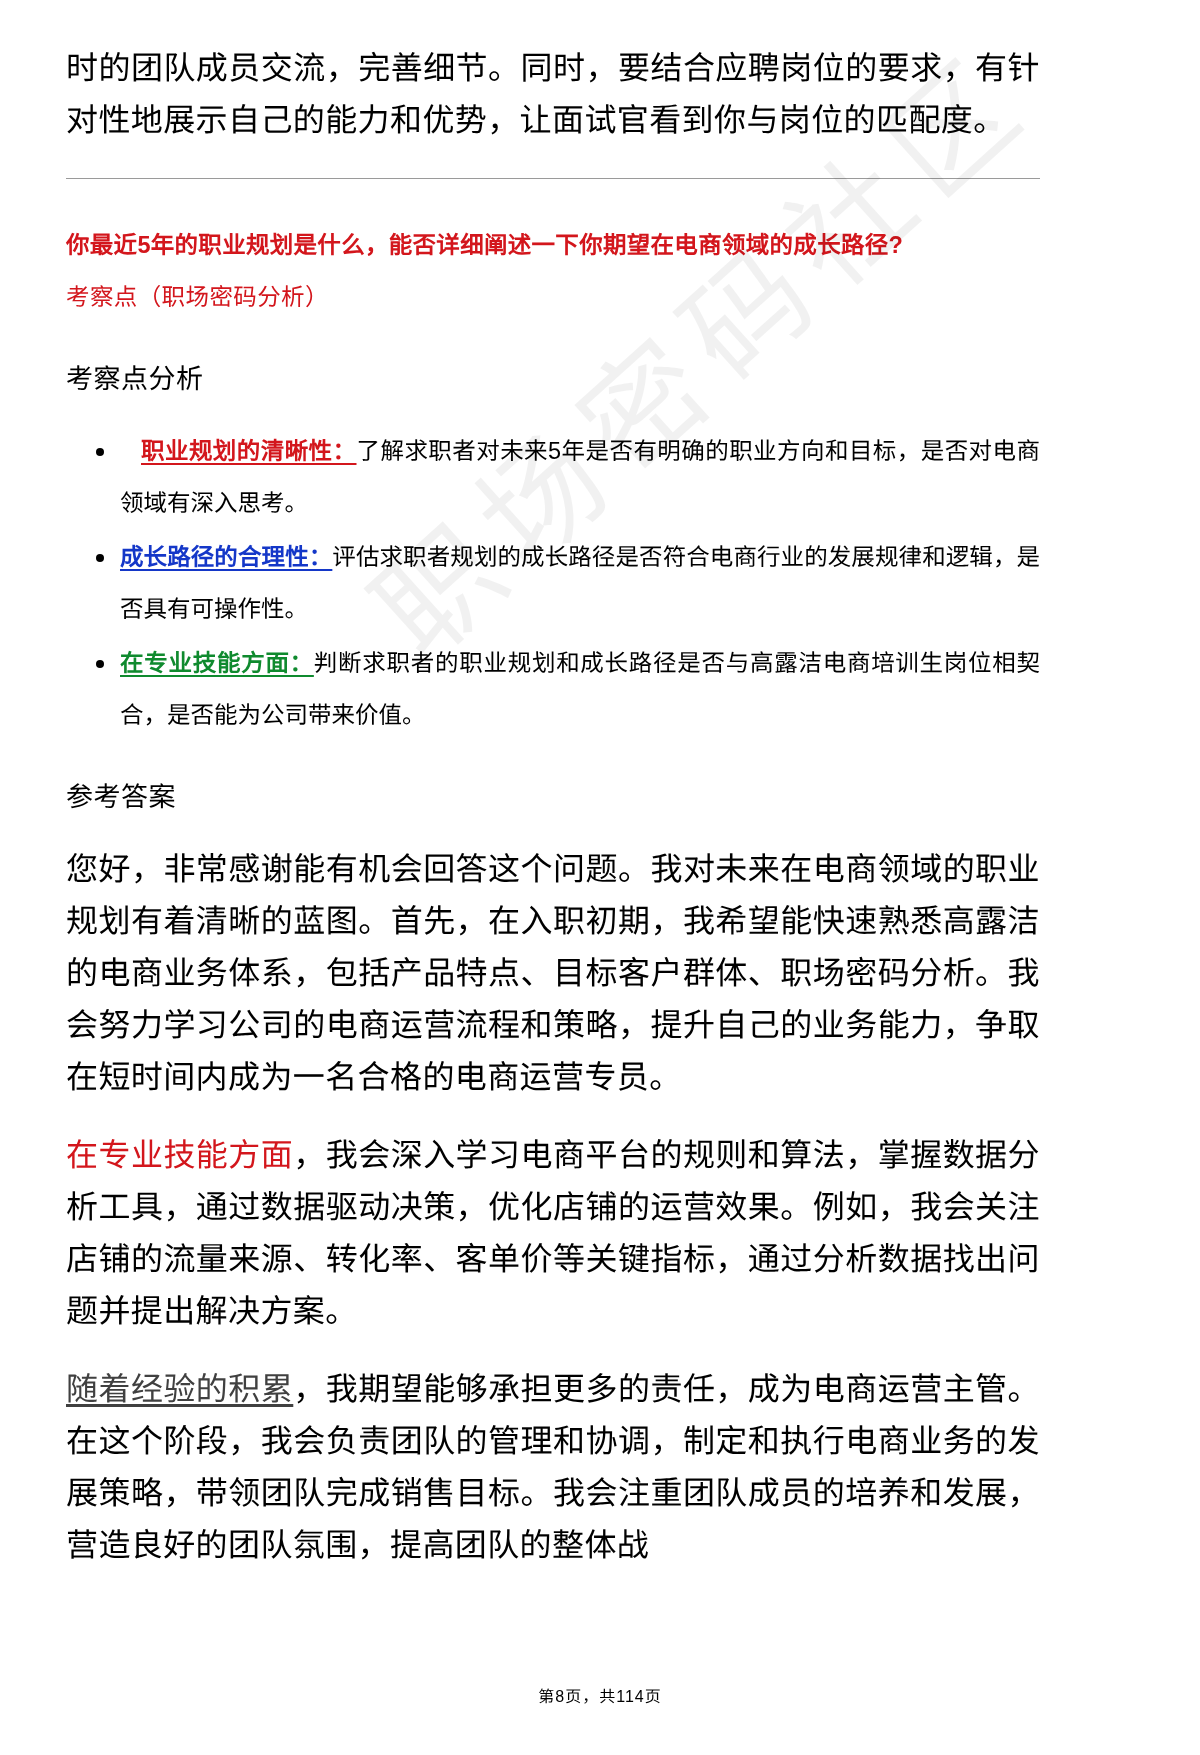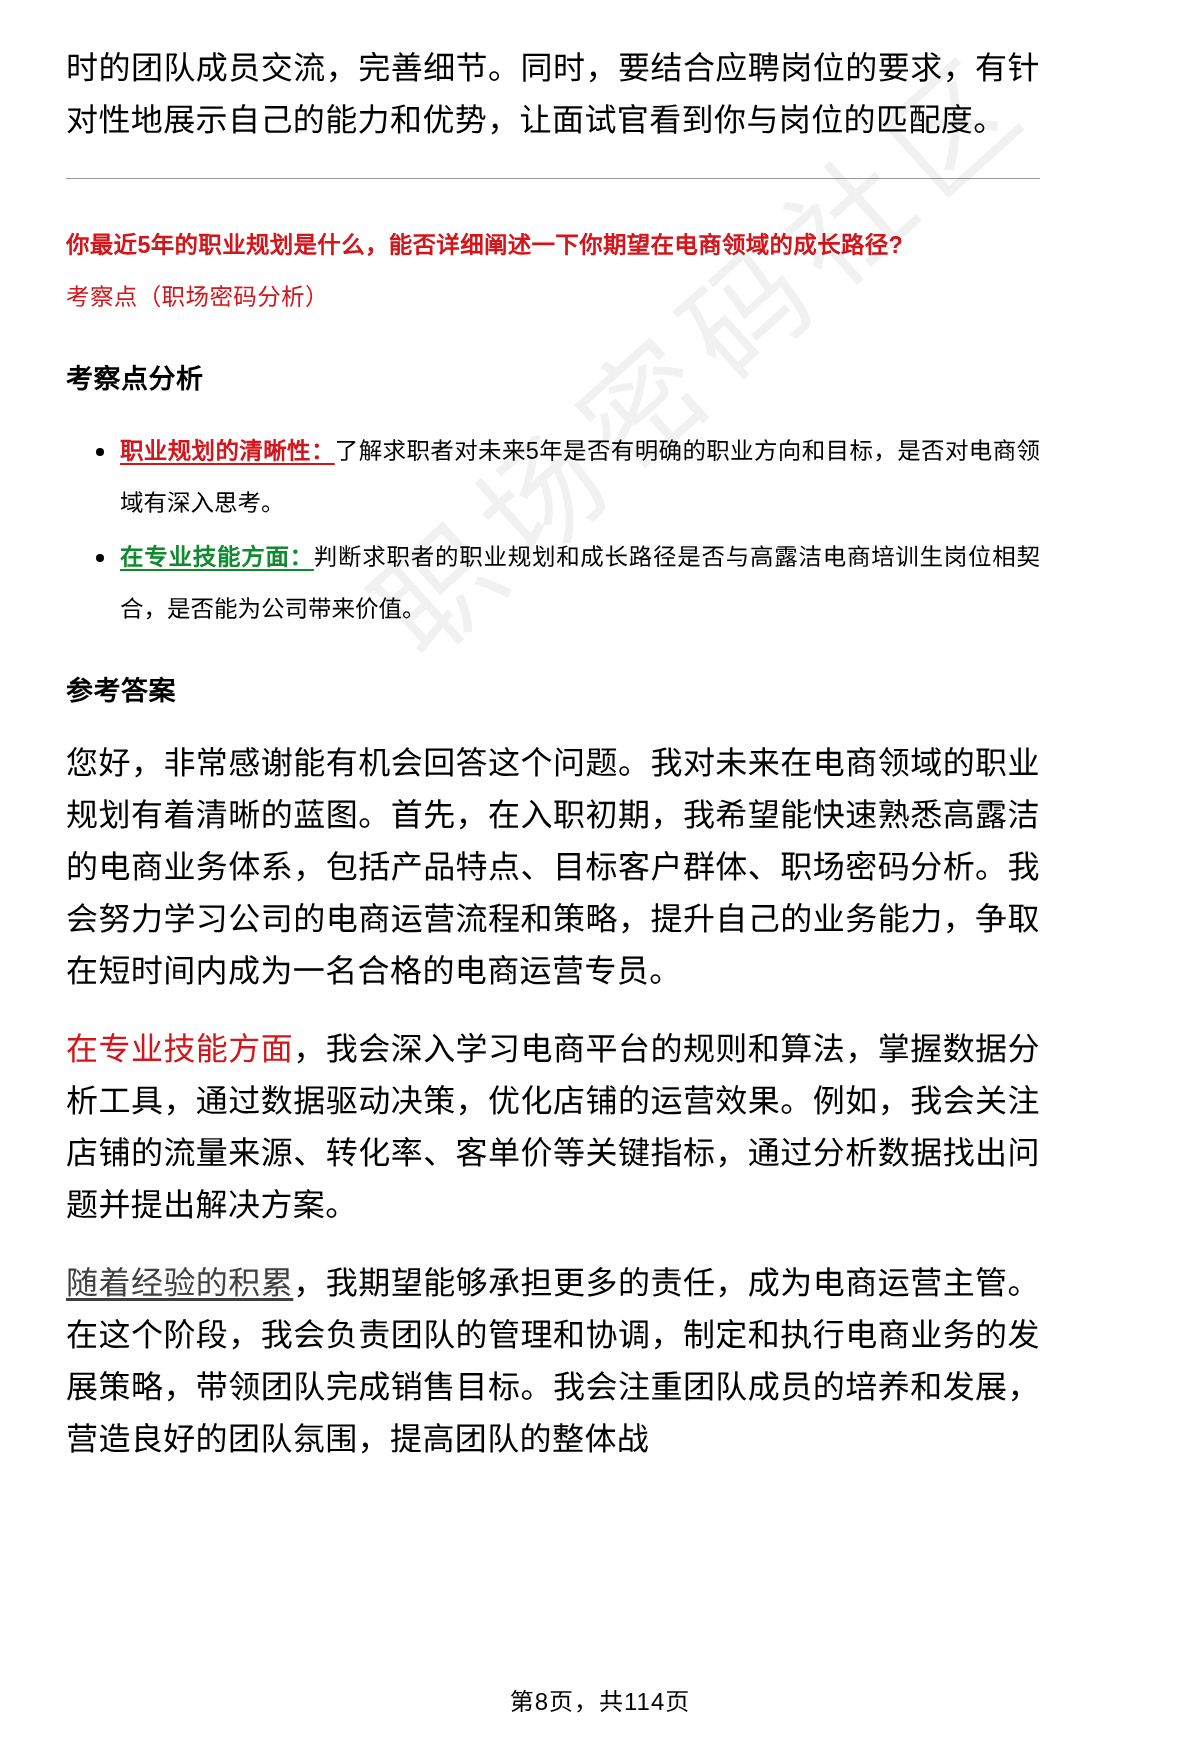--- a/index.html
+++ b/index.html
@@ -69,21 +69,21 @@
   }
   .q-sub {
     color: #d3161c;
     font-weight: normal;
     font-size: 23.5px;
     line-height: 52px;
     margin-bottom: 26px;
   }
   h2.section {
     font-size: 27px;
-    font-weight: bold;
+    font-weight: normal;
     margin: 36px 0 26px 0;
     line-height: 40px;
     letter-spacing: 0.5px;
   }
   ul.points {
     margin: 0 0 0 0;
     padding-left: 46px;
     list-style: none;
   }
   ul.points li {
@@ -102,43 +102,43 @@
     width: 8px;
     height: 8px;
     border-radius: 50%;
     background: #000;
   }
   .lead {
     font-weight: bold;
     text-decoration: underline;
     text-underline-offset: 4px;
   }
-  .lead.red { color: #d3161c; }
+  .lead.red { color: #d3161c; margin-left: 21px; }
   .lead.blue { color: #1437c8; }
   .lead.green { color: #0f8a2e; }
   .ans-p {
     margin-bottom: 26px;
   }
   .inline-red {
     color: #d3161c;
     font-weight: normal;
   }
   .inline-blue {
     color: #404040;
     font-weight: normal;
     text-decoration: underline;
     text-underline-offset: 4px;
   }
   .footer {
     position: absolute;
     left: 0;
     right: 0;
-    bottom: 38px;
+    bottom: 48px;
     text-align: center;
-    font-size: 24px;
+    font-size: 16px;
     color: #000;
     letter-spacing: 1px;
   }
 </style>
 </head>
 <body>
 
 <div class="page">
 
   <div class="watermark">
@@ -152,20 +152,23 @@
   <p class="q-title">你最近5年的职业规划是什么，能否详细阐述一下你期望在电商领域的成长路径?</p>
   <p class="q-sub">考察点（职场密码分析）</p>
 
   <h2 class="section">考察点分析</h2>
 
   <ul class="points">
     <li>
       <span class="lead red">职业规划的清晰性：</span><span>了解求职者对未来5年是否有明确的职业方向和目标，是否对电商领域有深入思考。</span>
     </li>
     <li>
+      <span class="lead blue">成长路径的合理性：</span><span>评估求职者规划的成长路径是否符合电商行业的发展规律和逻辑，是否具有可操作性。</span>
+    </li>
+    <li>
       <span class="lead green">在专业技能方面：</span><span>判断求职者的职业规划和成长路径是否与高露洁电商培训生岗位相契合，是否能为公司带来价值。</span>
     </li>
   </ul>
 
   <h2 class="section">参考答案</h2>
 
   <p class="ans-p">
     <span>您好，非常感谢能有机会回答这个问题。我对未来在电商领域的职业规划有着清晰的蓝图。首先，在入职初期，我希望能快速熟悉高露洁的电商业务体系，包括产品特点、目标客户群体、职场密码分析。我会努力学习公司的电商运营流程和策略，提升自己的业务能力，争取在短时间内成为一名合格的电商运营专员。</span>
   </p>
 

